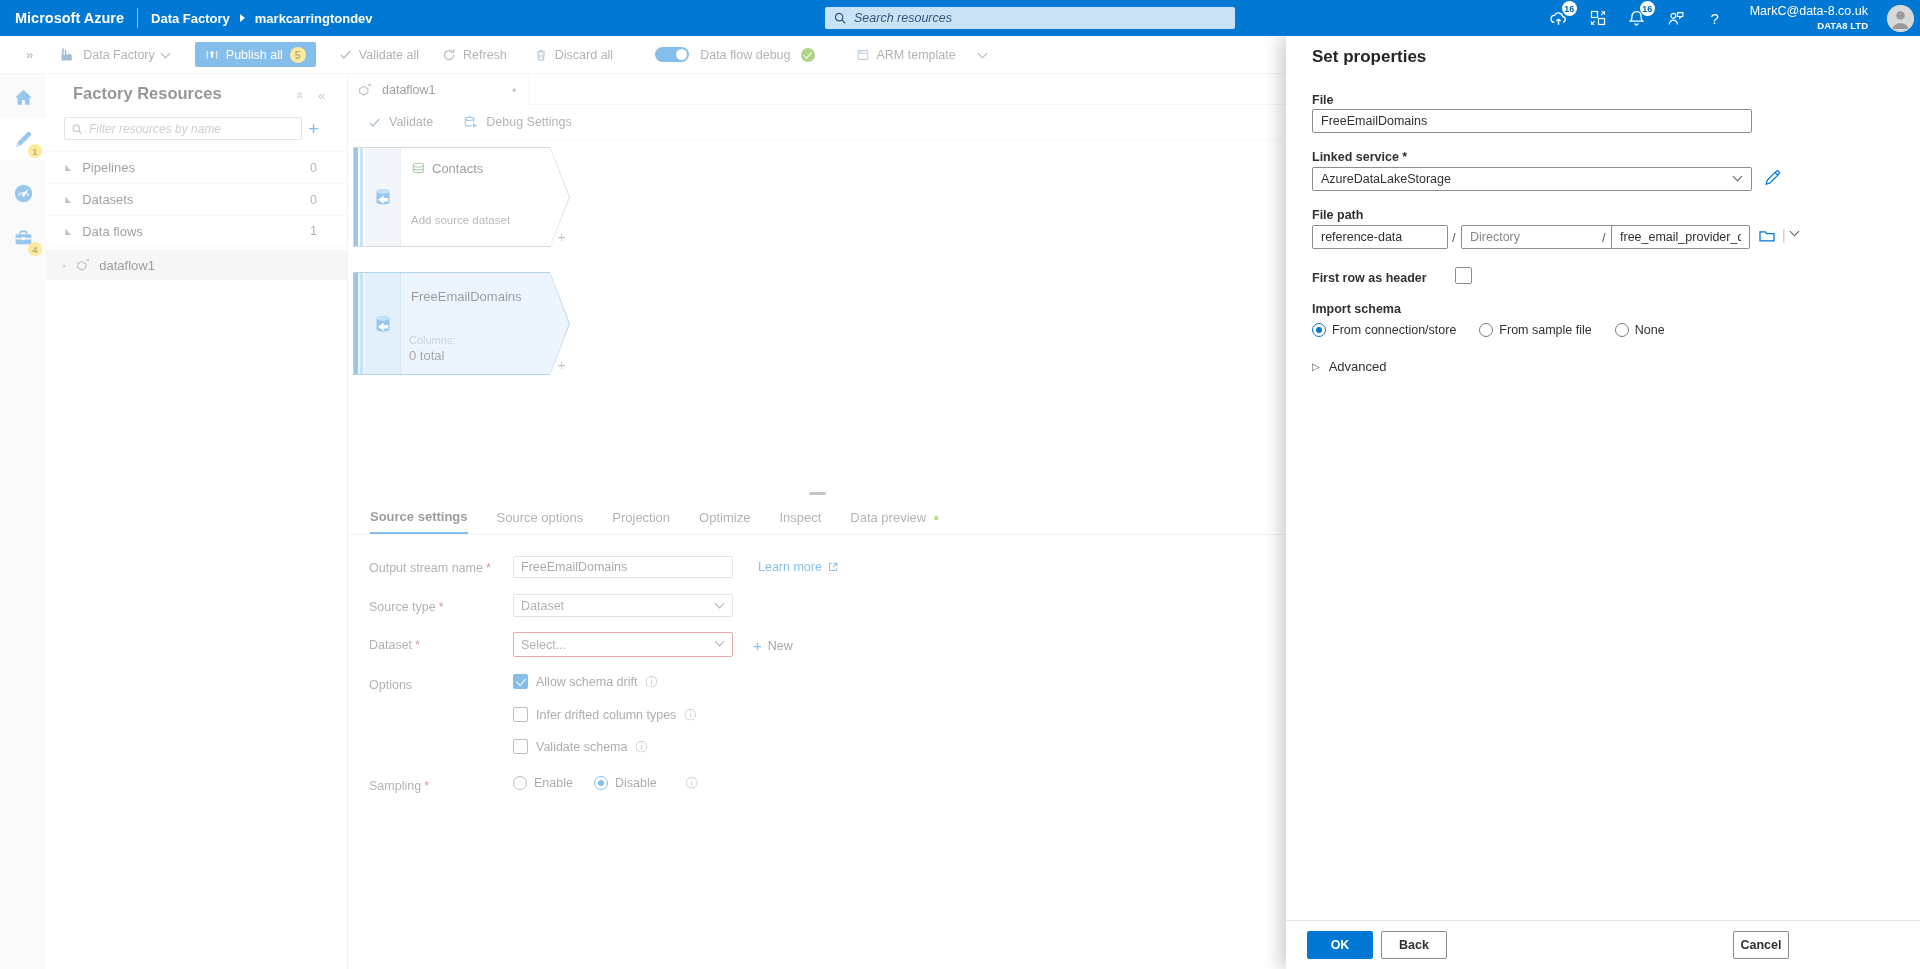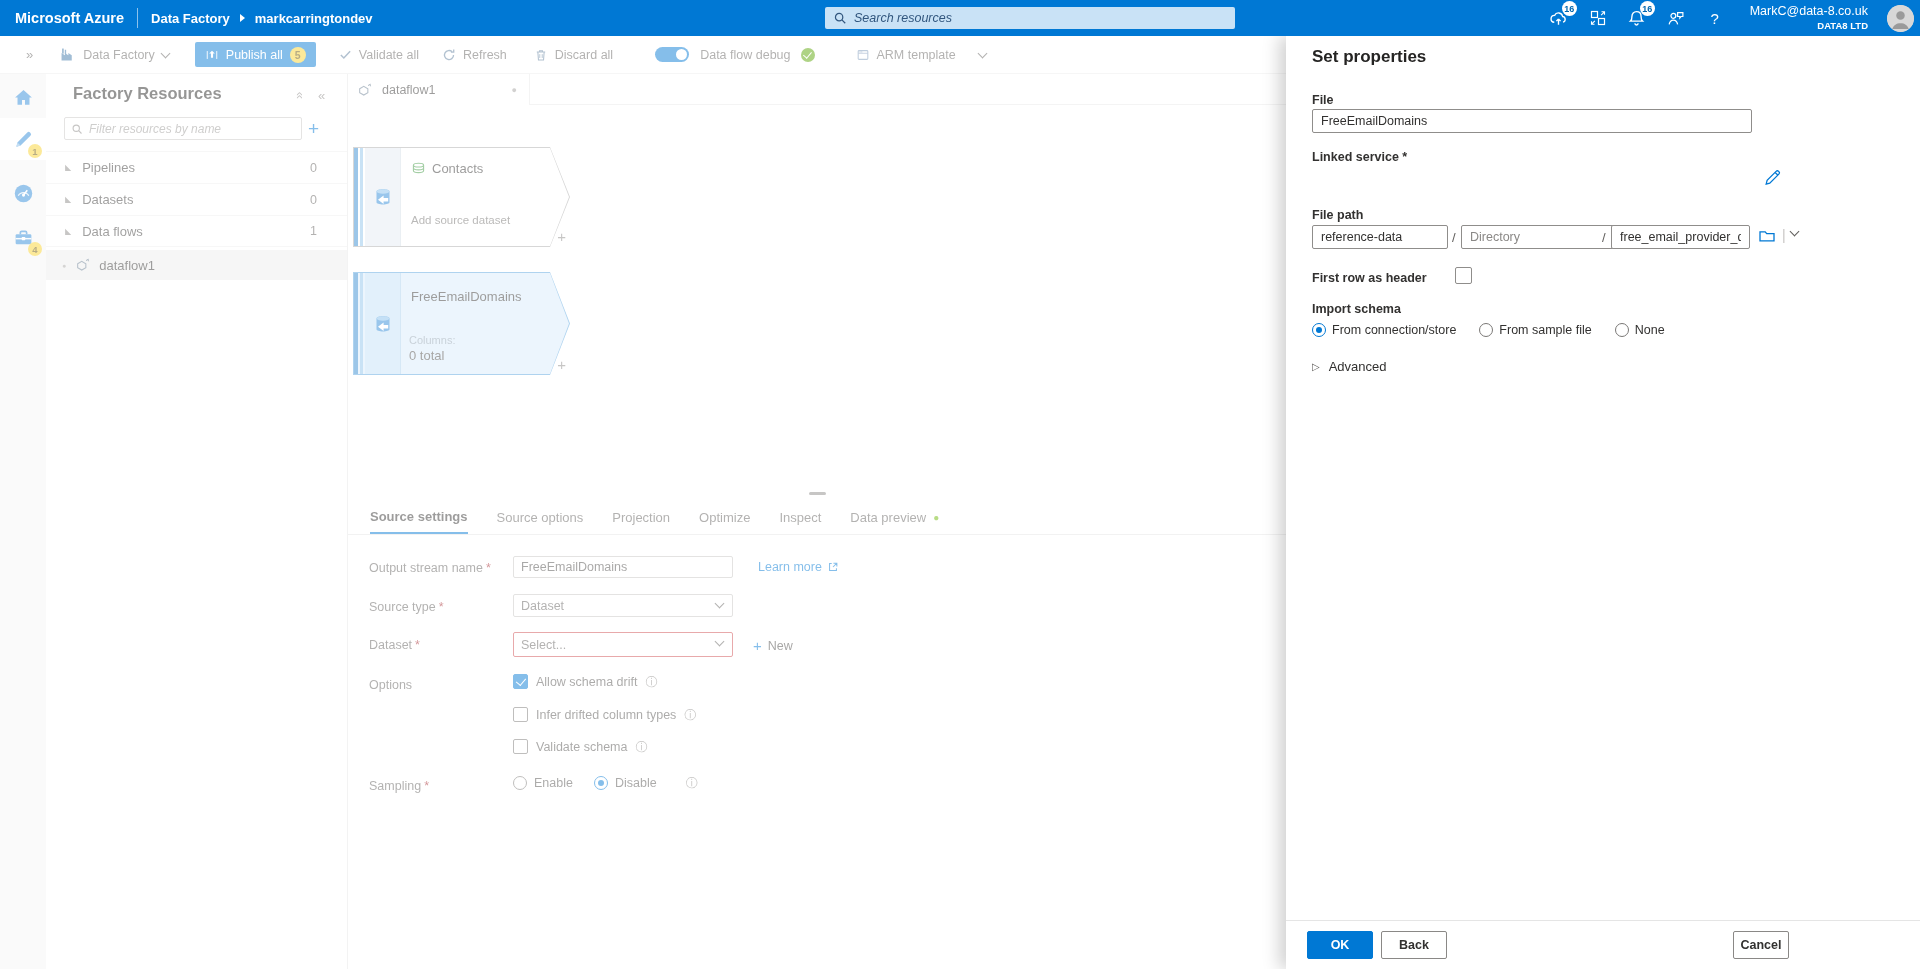--- a/index.html
+++ b/index.html
@@ -399,20 +399,40 @@
           <svg width="16" height="16" viewBox="0 0 18 18">
               <path d="M3 7.6 l4.6-2.7 4.6 2.7 v4.4 l-4.6 2.7 L3 12 Z" fill="none" stroke="currentColor" stroke-width="1.2"></path>
               <path d="M12.4 4.2 l2.6-1.6 M15 2.6 l.3 2.3 M15 2.6 l-2.1 .9" stroke="currentColor" stroke-width="1" fill="none"></path>
             </svg>
         </span>
         <span class="tab-label">dataflow1</span>
         <span class="tab-dot">●</span>
       </div>
     </div>
 
+    <div class="ctoolbar">
+      <span class="ct-item">
+        <span style="display:flex;color:#5f7f9e;">
+          <svg width="13" height="13" viewBox="0 0 14 14">
+              <path d="M2 7.5 l3.2 3.2 L12 3.5" fill="none" stroke="currentColor" stroke-width="1.6"></path>
+            </svg>
+        </span>
+        <span>Validate</span>
+      </span>
+      <span class="ct-item" style="margin-left:30px;">
+        <span style="display:flex;">
+          <svg width="15" height="15" viewBox="0 0 16 16">
+              <ellipse cx="7" cy="4" rx="4.5" ry="1.8" fill="none" stroke="#2b88d8" stroke-width="1.2"></ellipse>
+              <path d="M2.5 4 v6 c0 1 2 1.8 4.5 1.8 .9 0 1.8-.1 2.5-.3 M11.5 4 v3.1" fill="none" stroke="#2b88d8" stroke-width="1.2"></path>
+              <path d="M10.6 8.8 l4.2 2.4 -4.2 2.4 Z" fill="#2b88d8"></path>
+            </svg>
+        </span>
+        <span>Debug Settings</span>
+      </span>
+    </div>
 
     <div class="node" style="left:5px;top:73px;height:100px;">
       <div class="shape"></div>
       <div class="shape-in"></div>
       <div class="s1"></div>
       <div class="s2"></div>
       <div class="icol">
         <svg width="22" height="22" viewBox="0 0 22 22">
             <path d="M4.5 5.5 c0-1.4 2.9-2.2 6.5-2.2 s6.5 .8 6.5 2.2 V16.2 c0 1.4-2.9 2.2-6.5 2.2 s-6.5-.8-6.5-2.2 Z" fill="#2b88d8"></path>
             <ellipse cx="11" cy="5.5" rx="6.5" ry="2.2" fill="#85bfec"></ellipse>
@@ -533,20 +553,24 @@
 
   <div class="overlay"></div>
 
   <div class="panel">
     <div class="p-title">Set properties</div>
 
     <div class="p-label" style="top:57px;">File</div>
     <input class="p-input" style="left: 26px; top: 73px; width: 440px;" value="FreeEmailDomains">
 
     <div class="p-label" style="top:114px;">Linked service *</div>
+    <div class="p-dd">
+      <span>AzureDataLakeStorage</span>
+      <span class="cv"></span>
+    </div>
     <span class="abs" style="left:477px;top:132px;display:flex;">
       <svg width="19" height="19" viewBox="0 0 18 18">
           <path d="M3 15.2 l.9-3.5 L12.4 3.2 a1.7 1.7 0 0 1 2.4 0 l.2 .2 a1.7 1.7 0 0 1 0 2.4 L6.4 14.3 Z" fill="none" stroke="#0078d4" stroke-width="1.2"></path>
           <path d="M11.5 4.2 l2.5 2.5" stroke="#0078d4" stroke-width="1.2"></path>
         </svg>
     </span>
 
     <div class="p-label" style="top:172px;">File path</div>
     <input class="p-input" style="left: 26px; top: 189px; width: 136px;" value="reference-data">
     <span class="p-slash" style="left:166px;">/</span>

